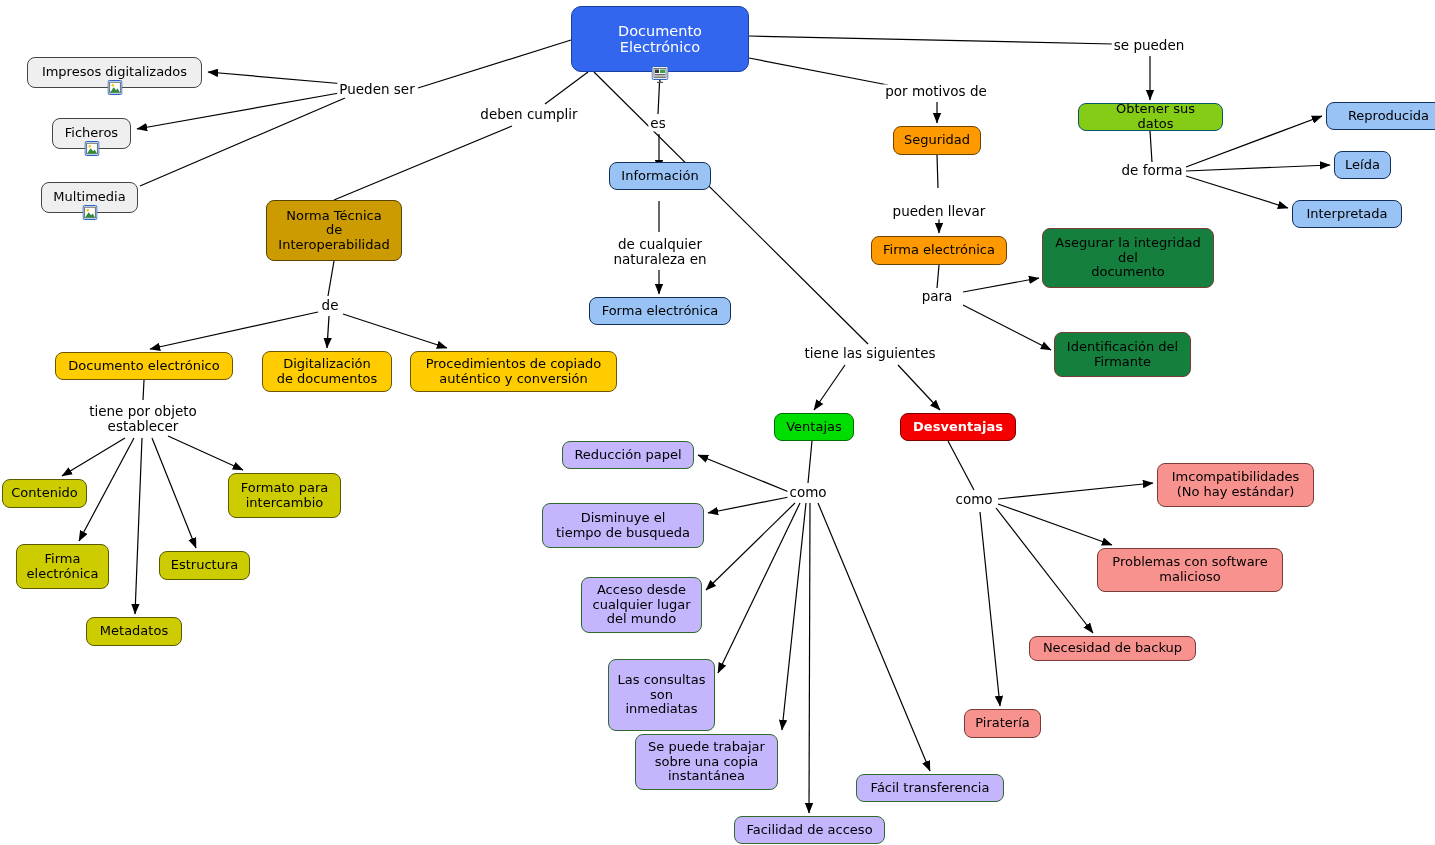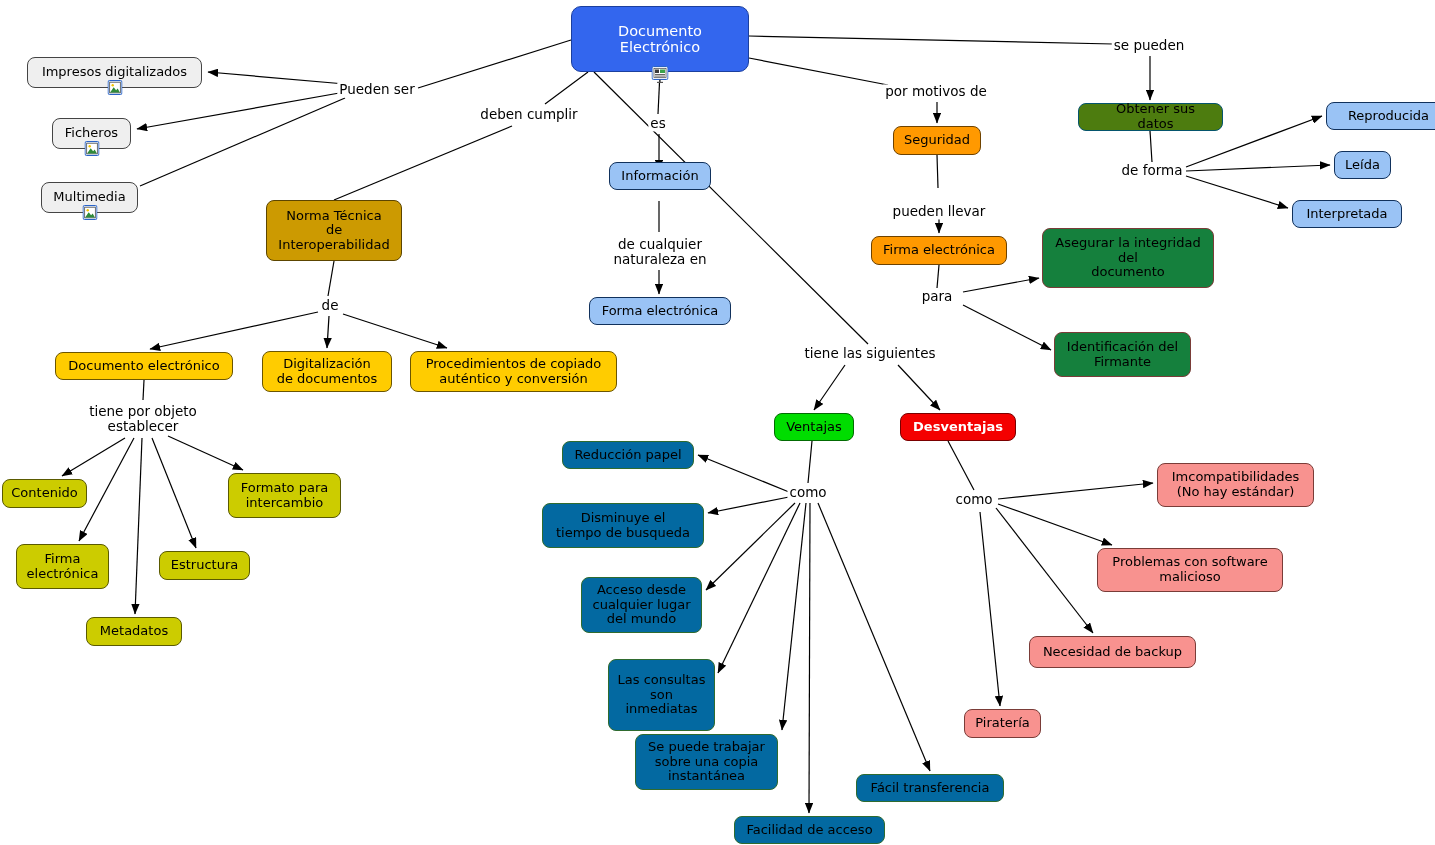--- a/index.html
+++ b/index.html
@@ -19,28 +19,28 @@
     color:#000;font-size:13px;
     padding:3px 8px;white-space:pre-line;
     z-index:3;
   }
   .root{
     background:#3366ee;border:1px solid #1b3f9e;color:#ffffff;
     font-size:14.5px;border-radius:10px;
   }
   .gray{background:#efefef;border-color:#444;}
   .blue{background:#9ac3f5;border-color:#11315c;}
-  .cyan{background:#4d7c0f;border-color:#05556d;padding-left:18px;}
+  .cyan{background:#84cc16;border-color:#05556d;padding-left:18px;}
   .darkgold{background:#cc9a01;border-color:#5c4500;}
   .amber{background:#ffcc00;border-color:#6b5500;}
   .olive{background:#cccc00;border-color:#5a5a00;}
   .orange{background:#ff9900;border-color:#6e4200;}
   .pinklight{background:#15803d;border-color:#7a3c38;}
   .salmon{background:#f8928f;border-color:#7a3c38;}
-  .green{background:#0369a1;border-color:#2f6b2f;}
+  .green{background:#c4b5fd;border-color:#2f6b2f;}
   .greenbright{background:#00dd00;border-color:#036b03;}
   .red{background:#f40000;border-color:#7a0000;color:#ffffff;font-weight:bold;}
 
   .link-label{
     position:absolute;font-size:13.5px;color:#000;
     text-align:center;line-height:1.12;white-space:pre-line;
     background:#ffffff;padding:0 2px;z-index:4;
     transform:translate(-50%,-50%);
   }
 
@@ -191,21 +191,21 @@
 inmediatas</div>
       <div class="node green" style="left: 635px; top: 734px; width: 143px; height: 56px;">Se puede trabajar
 sobre una copia
 instantánea</div>
       <div class="node green" style="left: 734px; top: 816px; width: 151px; height: 28px;">Facilidad de acceso</div>
       <div class="node green" style="left: 856px; top: 774px; width: 148px; height: 28px;">Fácil transferencia</div>
       <div class="node salmon" style="left: 1157px; top: 463px; width: 157px; height: 44px;">Imcompatibilidades
 (No hay estándar)</div>
       <div class="node salmon" style="left: 1097px; top: 548px; width: 186px; height: 44px;">Problemas con software
 malicioso</div>
-      <div class="node salmon" style="left: 1029px; top: 636px; width: 167px; height: 32px;">Necesidad de backup</div>
+      <div class="node salmon" style="left: 1029px; top: 636px; width: 167px; height: 25px;">Necesidad de backup</div>
       <div class="node salmon" style="left: 964px; top: 709px; width: 77px; height: 29px;">Piratería</div>
     </div>
   <div id="label-layer">
       <div class="link-label" style="left: 377px; top: 90px;">Pueden ser</div>
       <div class="link-label" style="left: 529px; top: 115px;">deben cumplir</div>
       <div class="link-label" style="left: 658px; top: 124px;">es</div>
       <div class="link-label" style="left: 936px; top: 92px;">por motivos de</div>
       <div class="link-label" style="left: 1149px; top: 46px;">se pueden</div>
       <div class="link-label" style="left: 660px; top: 252px;">de cualquier
 naturaleza en</div>

